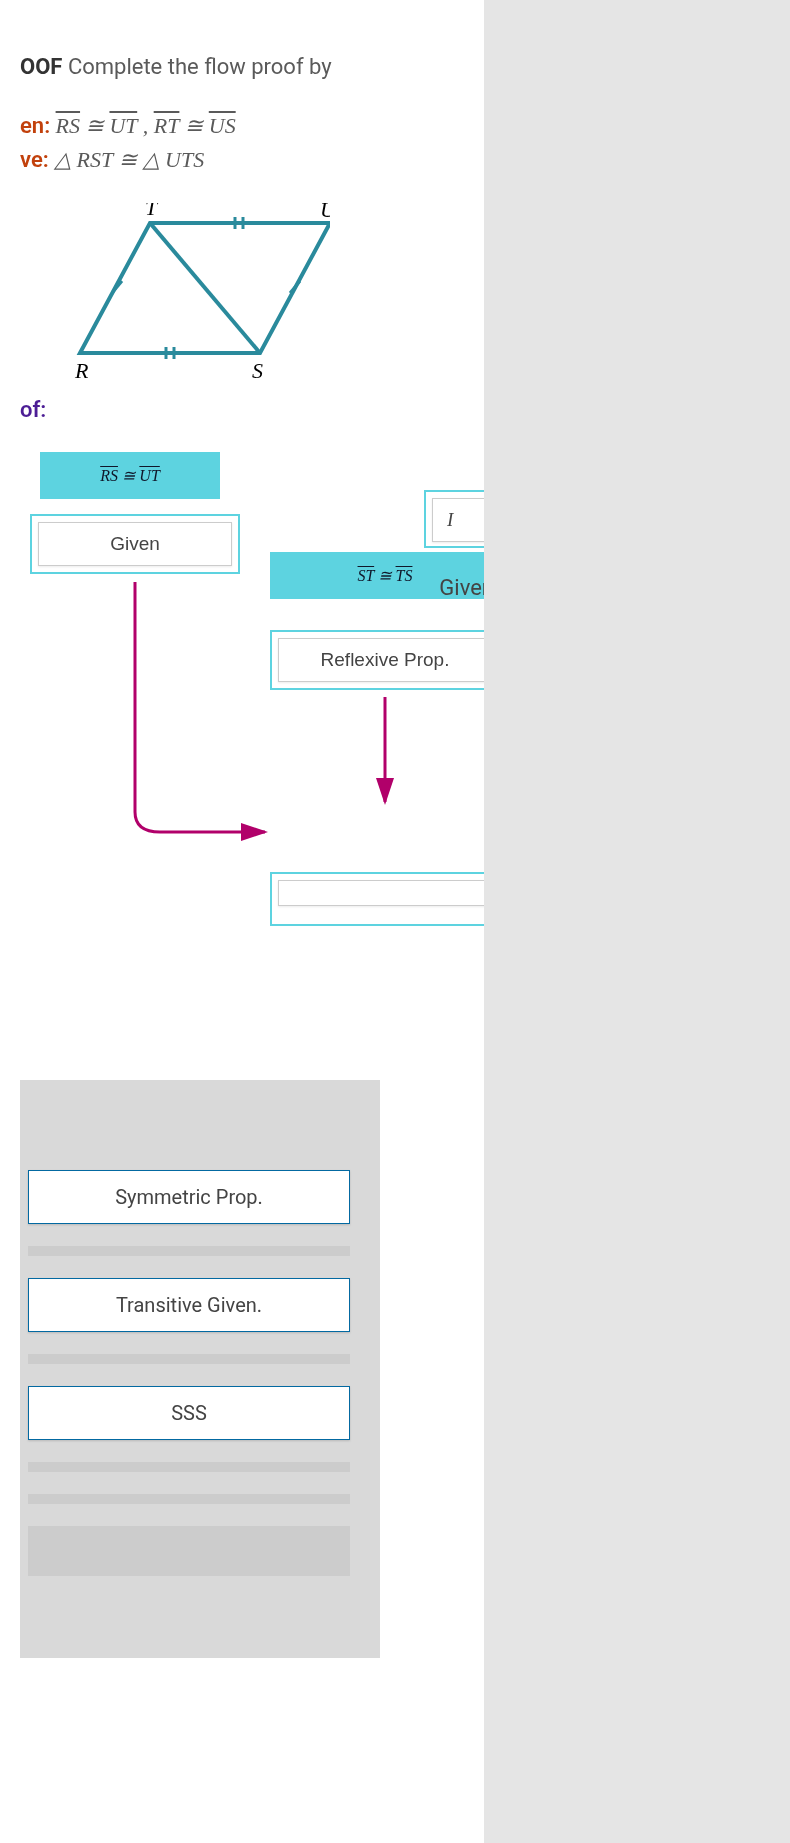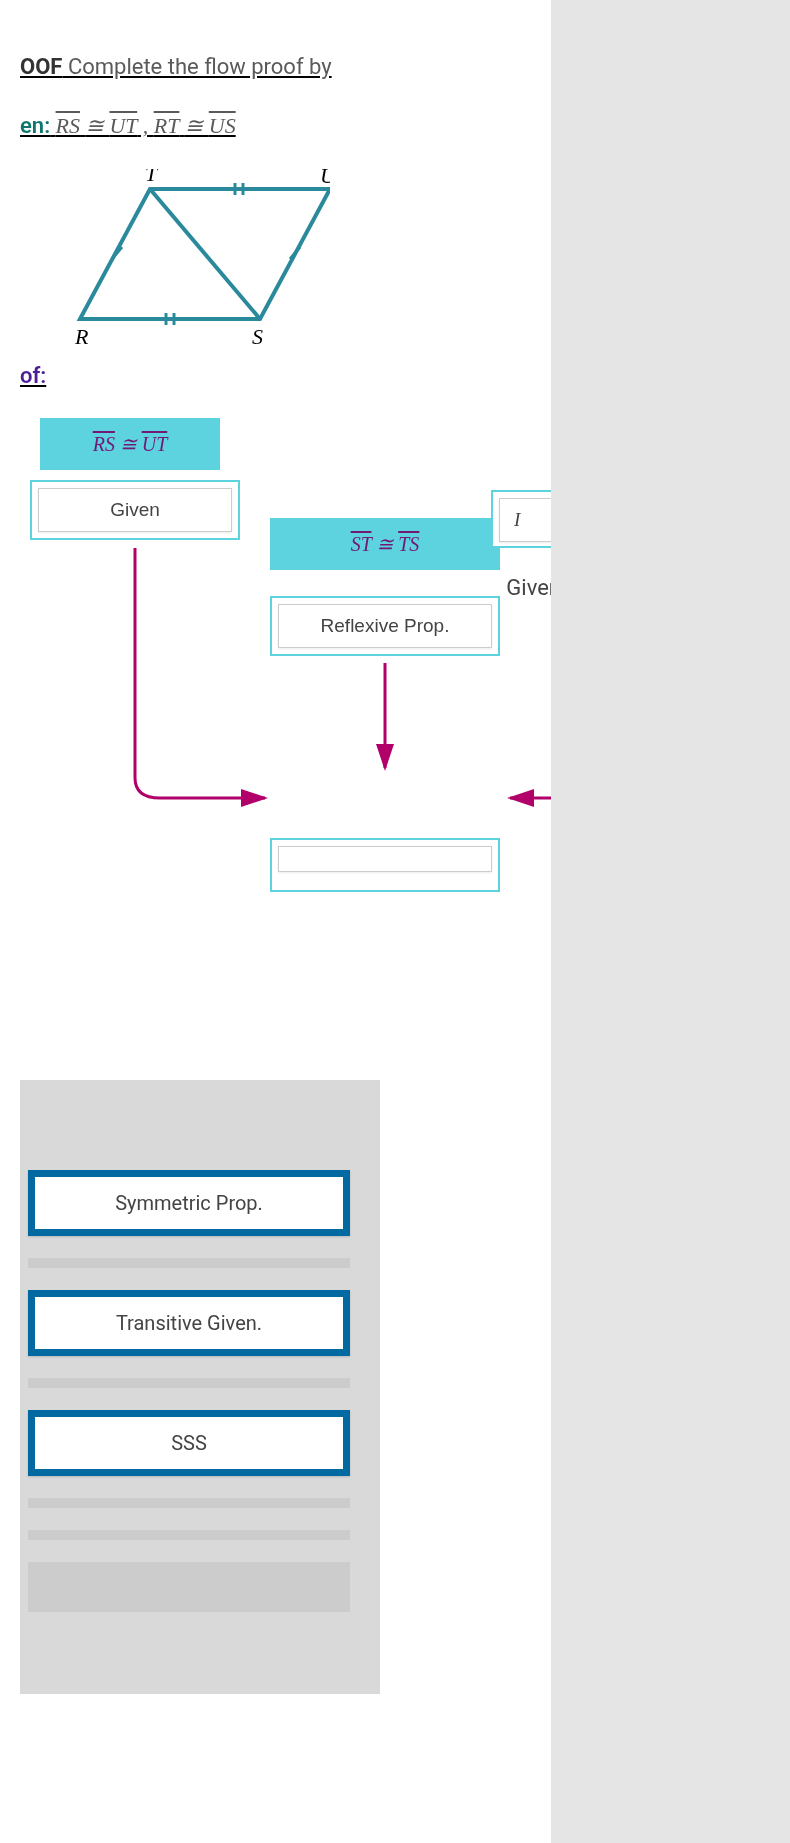--- a/index.html
+++ b/index.html
@@ -8,51 +8,50 @@
     background: #e5e5e5;
     width: 790px;
     height: 1843px;
     position: relative;
   }
   .page {
     background: #fff;
     position: absolute;
     left: 0;
     top: 0;
-    width: 551px;
+    width: 484px;
     height: 1843px;
     padding: 50px 0 8px 20px;
     overflow: hidden;
-    text-decoration: underline;
   }
   .instruction {
     font-size: 22px;
     color: #5a5a5a;
     line-height: 1.5;
     margin-bottom: 30px;
   }
   .instruction strong { color: #333; }
   .given-prove { font-size: 22px; color: #5a5a5a; margin-bottom: 8px; }
-  .given-prove .lbl { color: #0f766e; font-weight: 600; }
+  .given-prove .lbl { color: #c2410c; font-weight: 600; }
   .overline { text-decoration: overline; font-style: italic; font-family: 'Times New Roman', serif; }
   .math { font-style: italic; font-family: 'Times New Roman', serif; }
   .diagram-wrap { margin: 30px 0 10px 10px; }
   .diagram { width: 300px; height: 180px; }
   .proof-label { font-size: 22px; color: #4c1d95; font-weight: 600; margin: 10px 0 30px 0; }
 
   .flow-area {
     position: relative;
     width: 560px;
     height: 700px;
   }
   .stmt-box {
     position: absolute;
     background: #5dd3e0;
-    color: #701a75;
-    font-size: 20px;
+    color: #0f172a;
+    font-size: 16px;
     padding: 14px 18px;
     min-width: 180px;
     text-align: center;
     font-family: 'Times New Roman', serif;
     font-style: italic;
   }
   .reason-slot {
     position: absolute;
     background: #fff;
     border: 2px solid #5dd3e0;
@@ -109,21 +108,21 @@
   .bank {
     position: absolute;
     left: 20px;
     top: 1080px;
     width: 360px;
     background: #d9d9d9;
     padding: 90px 0 60px 0;
   }
   .bank-item {
     background: #fff;
-    border: 7px solid #0369a1;
+    border: 1px solid #0369a1;
     box-shadow: 0 1px 2px rgba(0,0,0,0.15);
     padding: 14px 18px;
     font-size: 20px;
     color: #444;
     margin: 0 30px 22px 8px;
     text-align: center;
     cursor: move;
   }
   .bank-gap {
     height: 14px;
@@ -144,20 +143,26 @@
   <div class="given-prove">
     <span class="lbl">en:</span>
     <span class="overline">RS</span>
     <span class="math"> ≅ </span>
     <span class="overline">UT</span><span class="math"> , </span>
     <span class="overline">RT</span>
     <span class="math"> ≅ </span>
     <span class="overline">US</span>
   </div>
 
+  <div class="given-prove">
+    <span class="lbl">ve:</span>
+    <span class="math">△ </span><span class="math">RST</span>
+    <span class="math"> ≅</span>
+    <span class="math">△ </span><span class="math">UTS</span>
+  </div>
 
   <div class="diagram-wrap">
     <svg class="diagram" viewBox="0 0 300 180">
       <polygon points="50,150 120,20 300,20 230,150" fill="none" stroke="#2a8a9c" stroke-width="4"></polygon>
       <line x1="120" y1="20" x2="230" y2="150" stroke="#2a8a9c" stroke-width="4"></line>
 
       <line x1="82" y1="90" x2="92" y2="78" stroke="#2a8a9c" stroke-width="3"></line>
       <line x1="260" y1="90" x2="270" y2="78" stroke="#2a8a9c" stroke-width="3"></line>
       <line x1="205" y1="14" x2="205" y2="26" stroke="#2a8a9c" stroke-width="3"></line>
       <line x1="213" y1="14" x2="213" y2="26" stroke="#2a8a9c" stroke-width="3"></line>

